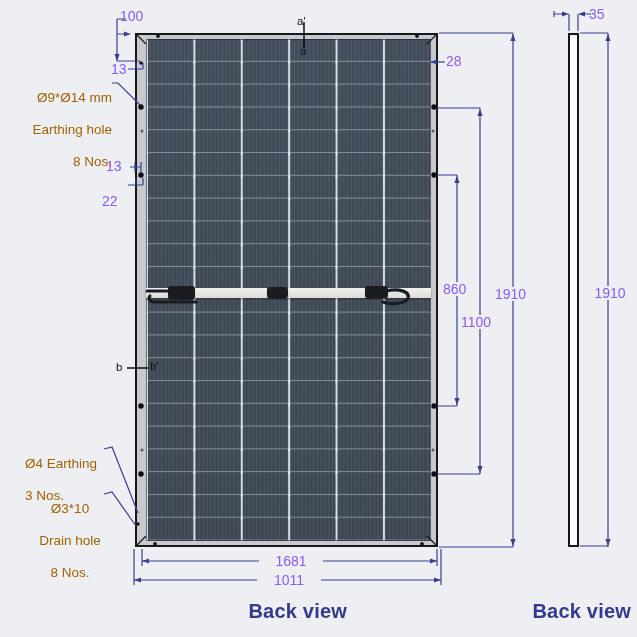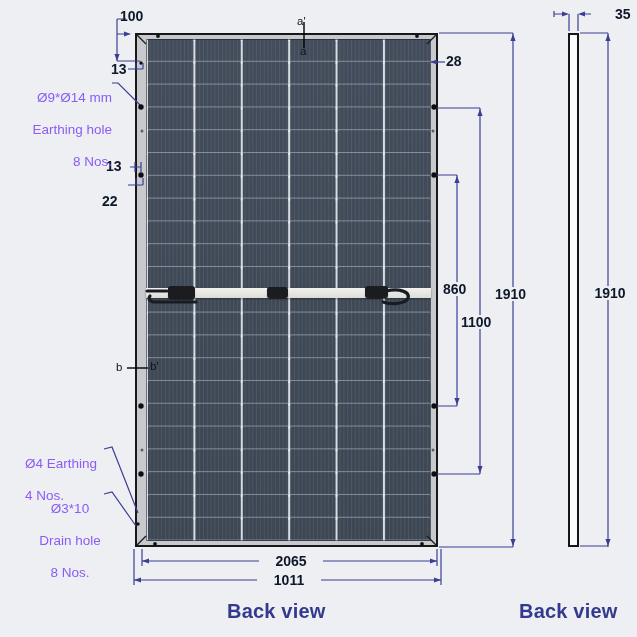--- a/index.html
+++ b/index.html
@@ -37,33 +37,32 @@
     box-shadow:0 1px 2px rgba(0,0,0,.35);
   }
   .jbox{position:absolute;background:#1a1c20;border-radius:3px;box-shadow:0 1px 1px rgba(0,0,0,.5);}
   
   .sideview{
     left:568px;top:33px;width:11px;height:514px;
     background:#fafbfc;border:2px solid #141518;box-sizing:border-box;
   }
   
   .dim{
-    position:absolute;color:#0f172a;font-size:14px;line-height:14px;
+    position:absolute;color:#8b5cf6;font-size:14px;line-height:14px;
     white-space:nowrap;
-    font-weight:bold;
   }
   .dim.bg{background:#edeff2;padding:0 2px;}
   .note{
-    position:absolute;color:#8b5cf6;font-size:13.5px;line-height:16px;
+    position:absolute;color:#a16207;font-size:13.5px;line-height:16px;
     white-space:pre-line;
   }
   .marker{position:absolute;color:#111;font-size:11.5px;line-height:12px;}
   .viewtitle{
     position:absolute;color:#333a8e;font-size:20px;font-weight:600;
-    text-align:left;letter-spacing:.2px;
+    text-align:right;letter-spacing:.2px;
   }
   svg.overlay{position:absolute;left:0;top:0;width:637px;height:637px;pointer-events:none;}
   .ctr{text-align:center;}
   .rt{text-align:right;}
 </style>
 </head>
 <body>
 
 <div class="abs panel">
   <div class="cells"></div>
@@ -169,33 +168,33 @@
 </svg>
 
 <span class="dim" style="left:120px;top:9px;">100</span>
 <span class="dim" style="left:111px;top:62px;">13</span>
 <span class="dim" style="left:106px;top:159px;">13</span>
 <span class="dim" style="left:102px;top:177px;margin-top:17px;">22</span>
 <span class="dim" style="left:446px;top:54px;">28</span>
 <span class="dim bg" style="left:441px;top:282px;">860</span>
 <span class="dim bg" style="left:459px;top:315px;">1100</span>
 <span class="dim bg" style="left:493px;top:287px;">1910</span>
-<span class="dim bg ctr" style="left:259px;top:554px;width:60px;">2065</span>
+<span class="dim bg ctr" style="left:259px;top:554px;width:60px;">1681</span>
 <span class="dim bg ctr" style="left:257px;top:573px;width:60px;">1011</span>
-<span class="dim" style="left:589px;top:7px;margin-left:26px;">35</span>
+<span class="dim" style="left:589px;top:7px;">35</span>
 <span class="dim bg ctr" style="left:586px;top:286px;width:44px;">1910</span>
 
 <div class="note rt" style="left:14px;top:74px;width:98px;">
   <div>Ø9*Ø14 mm</div>
   <div>Earthing hole</div>
   <div>8 Nos.</div>
 </div>
 <div class="note" style="left:25px;top:440px;width:90px;">
   <div>Ø4 Earthing</div>
-  <div>4 Nos.</div>
+  <div>3 Nos.</div>
 </div>
 <div class="note ctr" style="left:28px;top:485px;width:84px;">
   <div>Ø3*10</div>
   <div>Drain hole</div>
   <div>8 Nos.</div>
 </div>
 
 <span class="marker" style="left:297px;top:15px;">a'</span>
 <span class="marker" style="left:300px;top:45px;">a</span>
 <span class="marker" style="left:116px;top:361px;">b</span>

